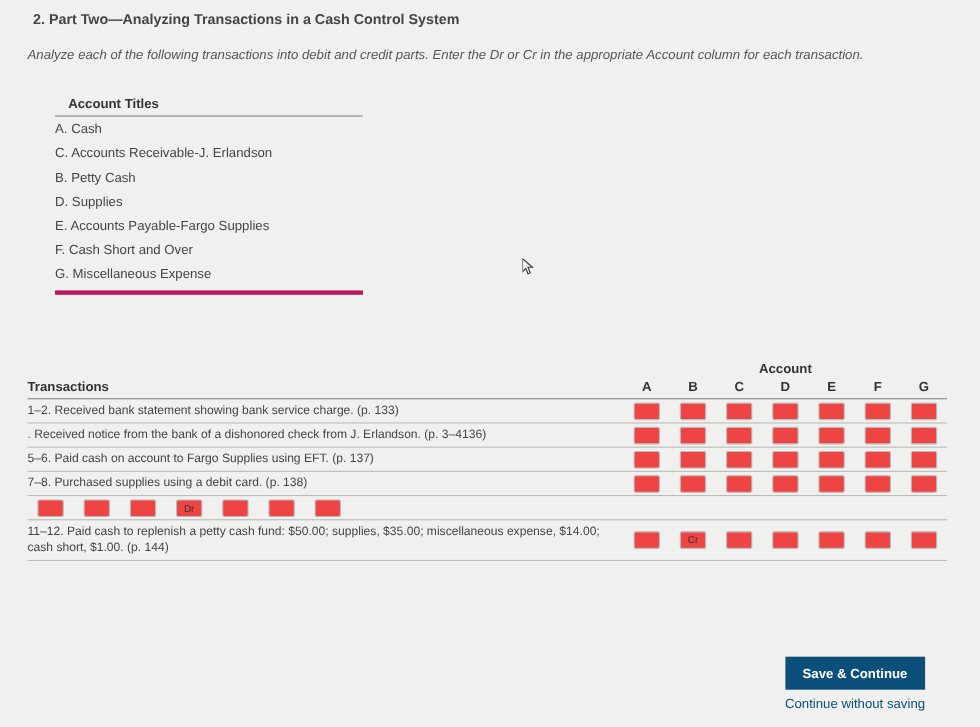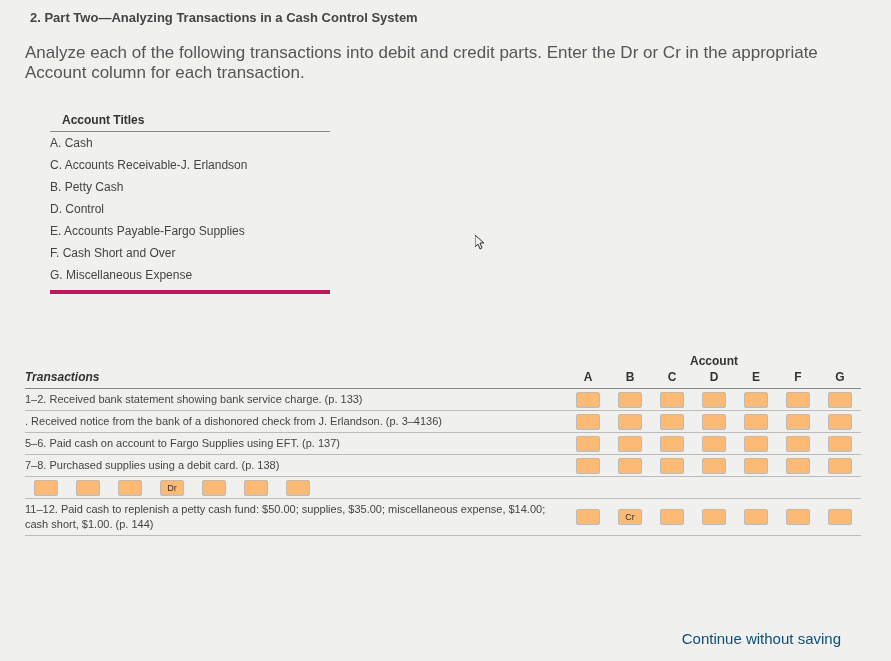--- a/index.html
+++ b/index.html
@@ -14,22 +14,23 @@
       position: relative;
     }
     .page-header {
       font-weight: bold;
       font-size: 13px;
       color: #444;
       margin-bottom: 18px;
       margin-left: 10px;
     }
     .instructions {
+      font-style: italic;
       color: #555;
-      font-size: 17px;
+      font-size: 12px;
       margin-bottom: 30px;
       margin-left: 5px;
     }
     .account-titles-block {
       margin-left: 30px;
       margin-bottom: 60px;
       width: 280px;
     }
     .account-titles-header {
       font-weight: bold;
@@ -62,21 +63,20 @@
     .trans-header-row {
       display: flex;
       align-items: flex-end;
       border-bottom: 1px solid #888;
     }
     .trans-col-left {
       flex: 1;
       font-weight: bold;
       padding-bottom: 4px;
       font-size: 12px;
-      font-style: italic;
     }
     .account-cols {
       display: flex;
       flex-direction: column;
       align-items: center;
     }
     .account-super {
       font-weight: bold;
       font-size: 12px;
       padding-bottom: 2px;
@@ -110,21 +110,21 @@
     .cell {
       width: 42px;
       display: flex;
       justify-content: center;
       align-items: center;
       padding: 2px 0;
     }
     .input-box {
       width: 24px;
       height: 16px;
-      background: #fdba74;
+      background: #ef4444;
       border: 1px solid #bbb;
       border-radius: 2px;
       font-size: 9px;
       text-align: center;
       color: #555;
       padding: 0;
       line-height: 14px;
     }
     .input-box.filled { color: #333; }
     .footer-actions {
@@ -139,39 +139,39 @@
       border: none;
       font-weight: bold;
       font-size: 12px;
       padding: 8px 16px;
       cursor: pointer;
       margin-bottom: 6px;
     }
     .continue-link {
       display: block;
       color: #0b4f7a;
-      font-size: 15px;
+      font-size: 12px;
       text-decoration: none;
       cursor: pointer;
     }
   </style>
 </head>
 <body>
 
 <div class="page-header">2. Part Two—Analyzing Transactions in a Cash Control System</div>
 
 <div class="instructions">Analyze each of the following transactions into debit and credit parts. Enter the Dr or Cr in the appropriate Account column for each transaction.</div>
 
 <div class="account-titles-block">
   <div class="account-titles-header">Account Titles</div>
   <ul class="account-titles-list">
     <li>A. Cash</li>
     <li>C. Accounts Receivable-J. Erlandson</li>
     <li>B. Petty Cash</li>
-    <li>D. Control</li>
+    <li>D. Supplies</li>
     <li>E. Accounts Payable-Fargo Supplies</li>
     <li>F. Cash Short and Over</li>
     <li>G. Miscellaneous Expense</li>
   </ul>
 </div>
 
 <span class="cursor-icon">
   <svg width="12" height="16" viewBox="0 0 12 16">
       <path d="M0 0 L0 12 L3 9 L5 14 L7 13 L5 8 L9 8 Z" fill="none" stroke="#333" stroke-width="1"></path>
     </svg>
@@ -347,14 +347,15 @@
           </div>
           <div class="cell">
             <input type="text" class="input-box" style="">
           </div>
         </div>
       </div>
     </div>
 </div>
 
 <div class="footer-actions">
+  <button class="save-btn">Save &amp; Continue</button>
   <a class="continue-link">Continue without saving</a>
 </div>
 
 </body></html>

